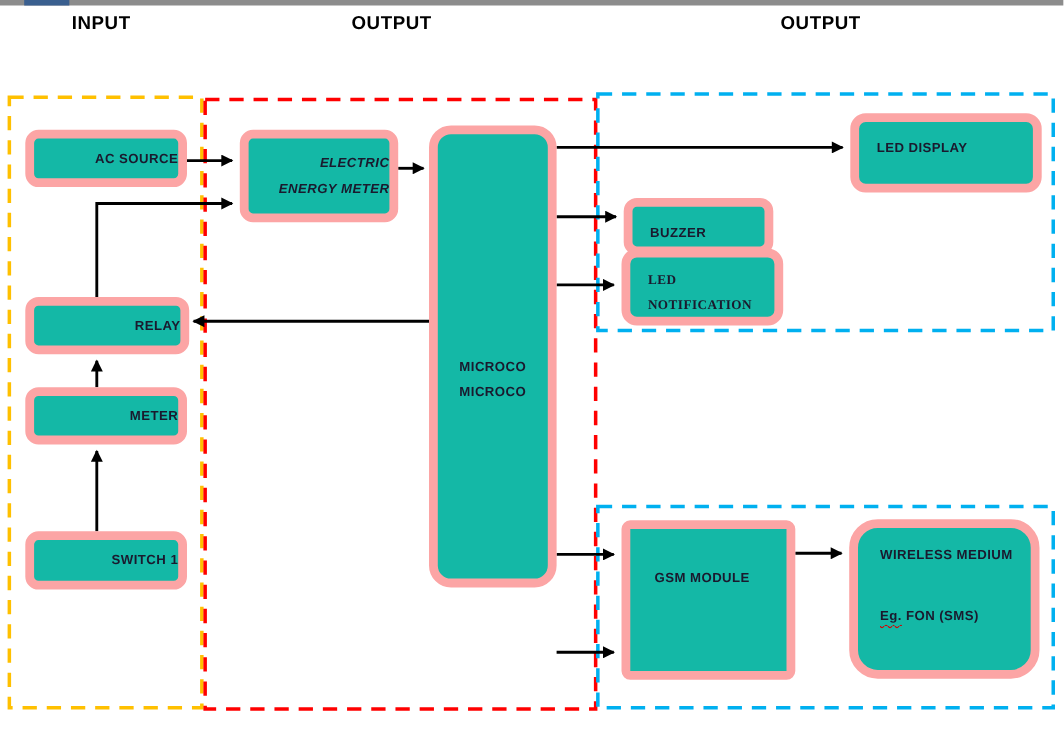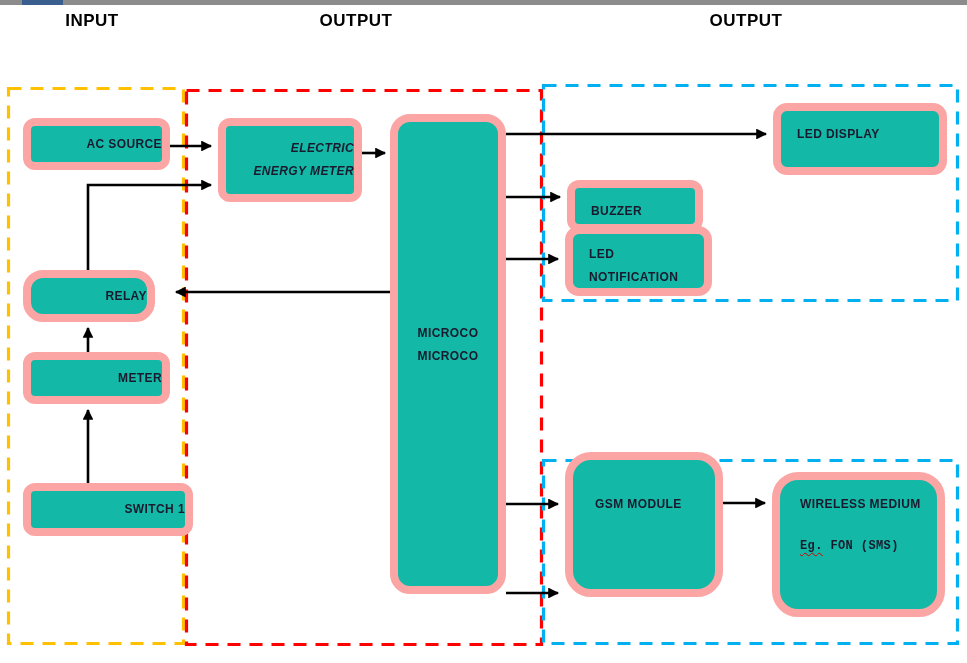--- a/index.html
+++ b/index.html
@@ -44,31 +44,31 @@
   .blk.center{
     display:flex;flex-direction:column;
     align-items:flex-end;justify-content:center;
     text-align:center;
   }
   .blk.topleft{padding:12px 10px 0 16px;}
   .blk .ln{display:block;}
 
   .b-ac{left:23px;top:118px;width:147px;height:52px;}
   .b-meter{left:218px;top:118px;width:144px;height:84px;font-style:italic;}
-  .b-micro{left:390px;top:114px;width:116px;height:480px;border-radius:20px;
+  .b-micro{left:390px;top:114px;width:116px;height:420px;border-radius:20px;
            padding-top:200px;text-align:center;}
-  .b-relay{left:23px;top:270px;width:132px;height:52px;border-radius:20px;}
+  .b-relay{left:23px;top:270px;width:149px;height:52px;}
   .b-load{left:23px;top:352px;width:147px;height:52px;}
-  .b-switch{left:23px;top:483px;width:170px;height:53px;}
+  .b-switch{left:23px;top:483px;width:147px;height:53px;}
   .b-leddisp{left:773px;top:103px;width:174px;height:72px;border-radius:14px;}
   .b-buzzer{left:567px;top:180px;width:136px;height:52px;border-radius:12px;padding-top:14px;}
   .b-lednotif{left:565px;top:226px;width:147px;height:70px;border-radius:14px;padding-top:9px;}
-  .b-gsm{left:565px;top:452px;width:158px;height:145px;border-radius:26px;padding:33px 8px 0 22px;}
+  .b-gsm{left:565px;top:473px;width:158px;height:145px;border-radius:8px;padding:33px 8px 0 22px;}
   .b-wireless{left:772px;top:472px;width:173px;height:145px;border-radius:26px;padding:13px 8px 16px 20px;}
-  .b-wireless .ln2{margin-top:19px;font-family:Liberation Mono, monospace;}
+  .b-wireless .ln2{margin-top:33px;}
   .wavy{
     text-decoration-line:underline;
     text-decoration-style:wavy;
     text-decoration-color:#d40000;
     text-decoration-thickness:1px;
     text-underline-offset:3px;
   }
 </style>
 </head>
 <body>
@@ -136,21 +136,21 @@
   </div>
 
   <div class="blk topleft b-leddisp">
     <span class="ln">LED DISPLAY</span>
   </div>
 
   <div class="blk b-buzzer topleft" style="padding-top:12px;">
     <span class="ln">BUZZER</span>
   </div>
 
-  <div class="blk b-lednotif topleft" style="padding-top:9px;">
+  <div class="blk b-lednotif topleft" style="padding-top:9px;font-family:Liberation Serif, serif;">
     <span class="ln">LED</span>
     <span class="ln">NOTIFICATION</span>
   </div>
 
   <div class="blk b-gsm">
     <span class="ln">GSM MODULE</span>
   </div>
 
   <div class="blk b-wireless">
     <span class="ln">WIRELESS MEDIUM</span>

